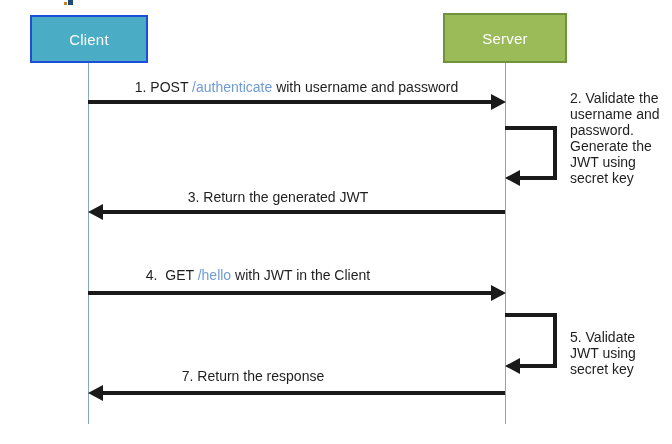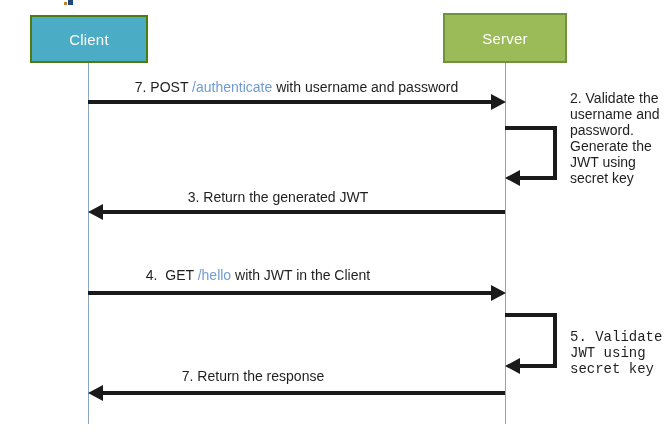--- a/index.html
+++ b/index.html
@@ -11,21 +11,21 @@
   
   .remnant { position:absolute; left:64px; top:0; width:10px; height:5px; }
   .remnant .r1 { position:absolute; left:0; top:2px; width:3px; height:3px; background:#c4842c; }
   .remnant .r2 { position:absolute; left:4px; top:0; width:5px; height:5px; background:#1f497d; }
 
   
   .actor {
     position:absolute; display:flex; align-items:center; justify-content:center;
     color:#ffffff; font-size:15px; letter-spacing:0.2px;
   }
-  .actor-client { left:30px; top:15px; width:114px; height:44px; background:#4bacc6; border:2px solid #4d7c0f; }
+  .actor-client { left:30px; top:15px; width:114px; height:44px; background:#4bacc6; border:2px solid #1d4ed8; }
   .actor-server { left:443px; top:13px; width:120px; height:46px; background:#9bbb59; border:2px solid #71923d;text-align:center; }
 
   
   .lifeline { position:absolute; width:1px; top:63px; height:361px; background:#8ba6c4; }
   .lifeline-client { left:88px; }
   .lifeline-server { left:505px; }
 
   
   .msg-label { position:absolute; font-size:14px; color:#1f1f1f; text-align:center; white-space:pre; line-height:17px; }
   .msg1 { left:88px; top:79px;  width:417px; }
@@ -59,21 +59,21 @@
   .loop2-head   { left:505px; top:170px; }
   .loop5-top    { left:505px; top:313px; width:52px; height:4px; }
   .loop5-right  { left:553px; top:313px; width:4px;  height:55px; }
   .loop5-bottom { left:517px; top:364px; width:40px; height:4px; }
   .loop5-head   { left:505px; top:358px; }
 
   
   .side-note { position:absolute; left:570px; width:100px; font-size:14px; color:#1f1f1f;
     line-height:16px; white-space:pre-line; }
   .note2 { top:90px; }
-  .note5 { top:329px;font-family:Liberation Mono, monospace; }
+  .note5 { top:329px; }
 </style>
 </head>
 <body>
 
 <div class="stage">
 
   <div class="remnant">
     <span class="r1"></span>
     <span class="r2"></span>
   </div>
@@ -81,21 +81,21 @@
   <div class="actor actor-client">
     <span>Client</span>
   </div>
   <div class="actor actor-server">
     <span>Server</span>
   </div>
 
   <div class="lifeline lifeline-client"></div>
   <div class="lifeline lifeline-server"></div>
 
-  <div class="msg-label msg1"><span>7. POST </span><span class="endpoint">/authenticate</span><span> with username and password</span></div>
+  <div class="msg-label msg1"><span>1. POST </span><span class="endpoint">/authenticate</span><span> with username and password</span></div>
   <div class="shaft shaft-m1"></div>
   <div class="head-right head-m1"></div>
 
   <div class="loop-seg loop2-top"></div>
   <div class="loop-seg loop2-right"></div>
   <div class="loop-seg loop2-bottom"></div>
   <div class="head-left loop2-head"></div>
   <div class="side-note note2">2. Validate the
 username and
 password.

